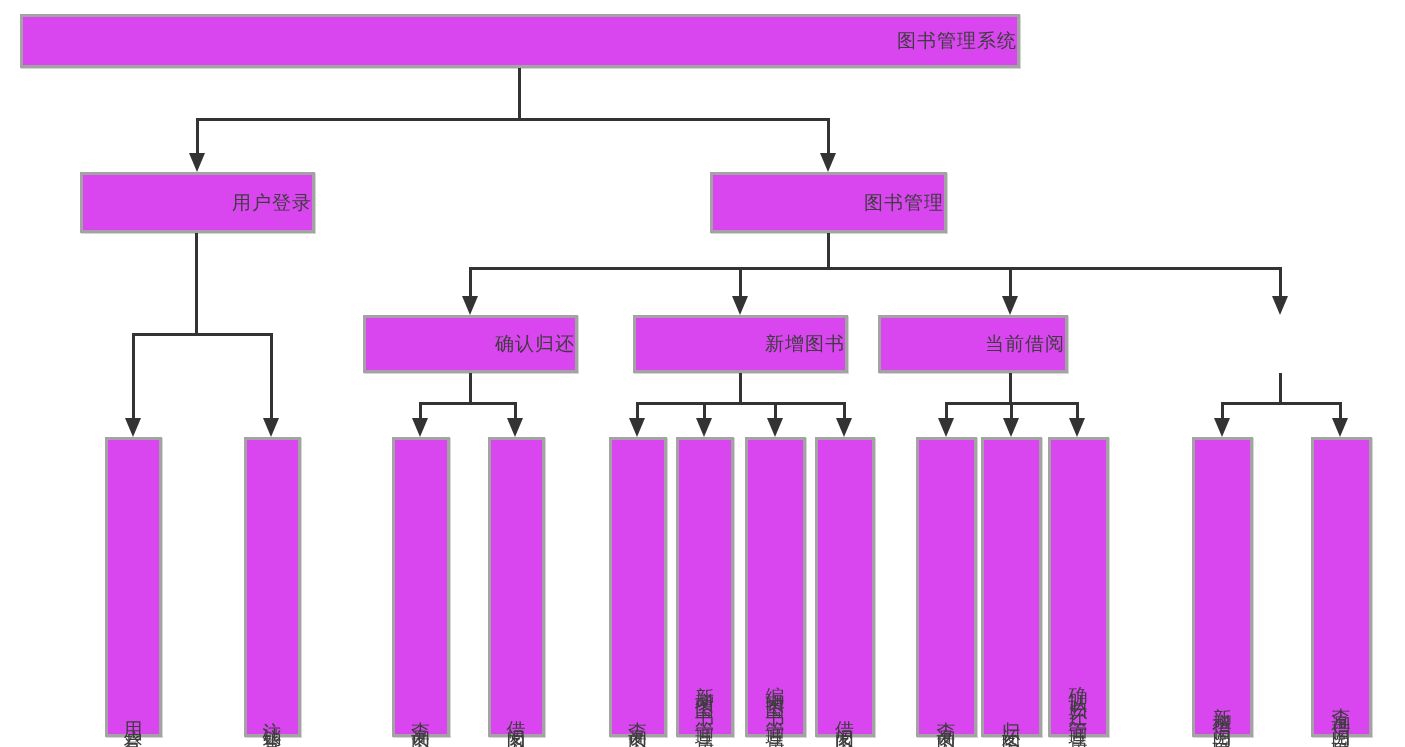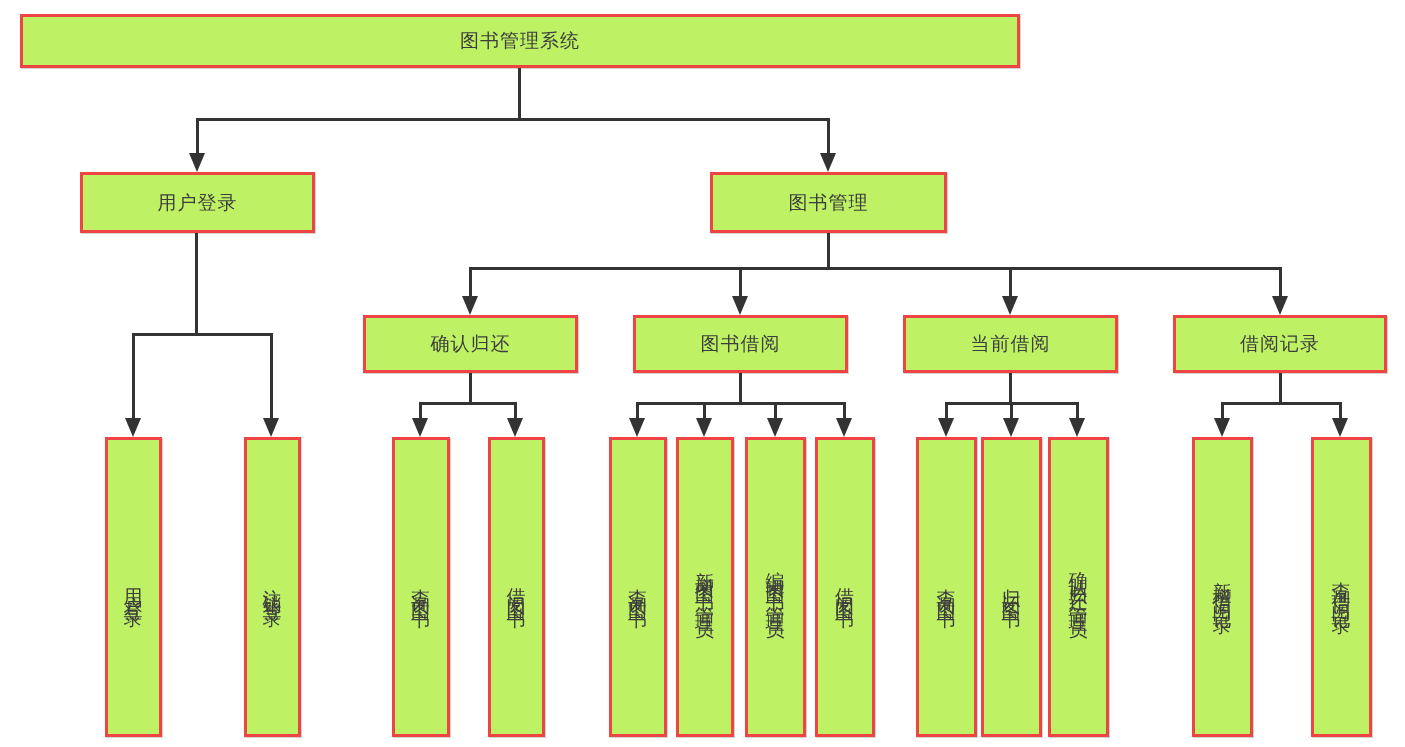--- a/index.html
+++ b/index.html
@@ -7,26 +7,26 @@
     position: relative;
     width: 1405px;
     height: 747px;
     background: #ffffff;
     font-family: "Liberation Sans", "DejaVu Sans", sans-serif;
     overflow: hidden;
   }
   .node {
     position: absolute;
     box-sizing: border-box;
-    border: 3px solid #ef4444;
-    background: #bef264;
+    border: 3px solid #a3a3a3;
+    background: #d946ef;
     color: #3d3d3d;
     display: flex;
     align-items: center;
-    justify-content: center;
+    justify-content: flex-end;
     font-size: 19px;
     letter-spacing: 1px;
     box-shadow: 1px 1px 0 rgba(160,160,160,.45);
   }
   .node.leaf {
     writing-mode: vertical-rl;
     text-orientation: mixed;
     letter-spacing: 7px;
     font-size: 19px;
     line-height: 1;
@@ -66,27 +66,24 @@
     <span>用户登录</span>
   </div>
   <div class="node" style="left:710px; top:172px; width:237px; height:61px;">
     <span>图书管理</span>
   </div>
 
   <div class="node" style="left:363px; top:315px; width:215px; height:58px;">
     <span>确认归还</span>
   </div>
   <div class="node" style="left:633px; top:315px; width:215px; height:58px;">
-    <span>图书借阅</span>
+    <span>新增图书</span>
   </div>
-  <div class="node" style="left:903px; top:315px; width:215px; height:58px;">
+  <div class="node" style="left:878px; top:315px; width:190px; height:58px;">
     <span>当前借阅</span>
-  </div>
-  <div class="node" style="left:1173px; top:315px; width:214px; height:58px;">
-    <span>借阅记录</span>
   </div>
 
   <div class="node leaf" style="left:105px; top:437px; width:57px; height:300px;">
     <span>用户登录</span>
   </div>
   <div class="node leaf" style="left:244px; top:437px; width:57px; height:300px;">
     <span>注销登录</span>
   </div>
 
   <div class="node leaf" style="left:392px; top:437px; width:58px; height:300px;">

